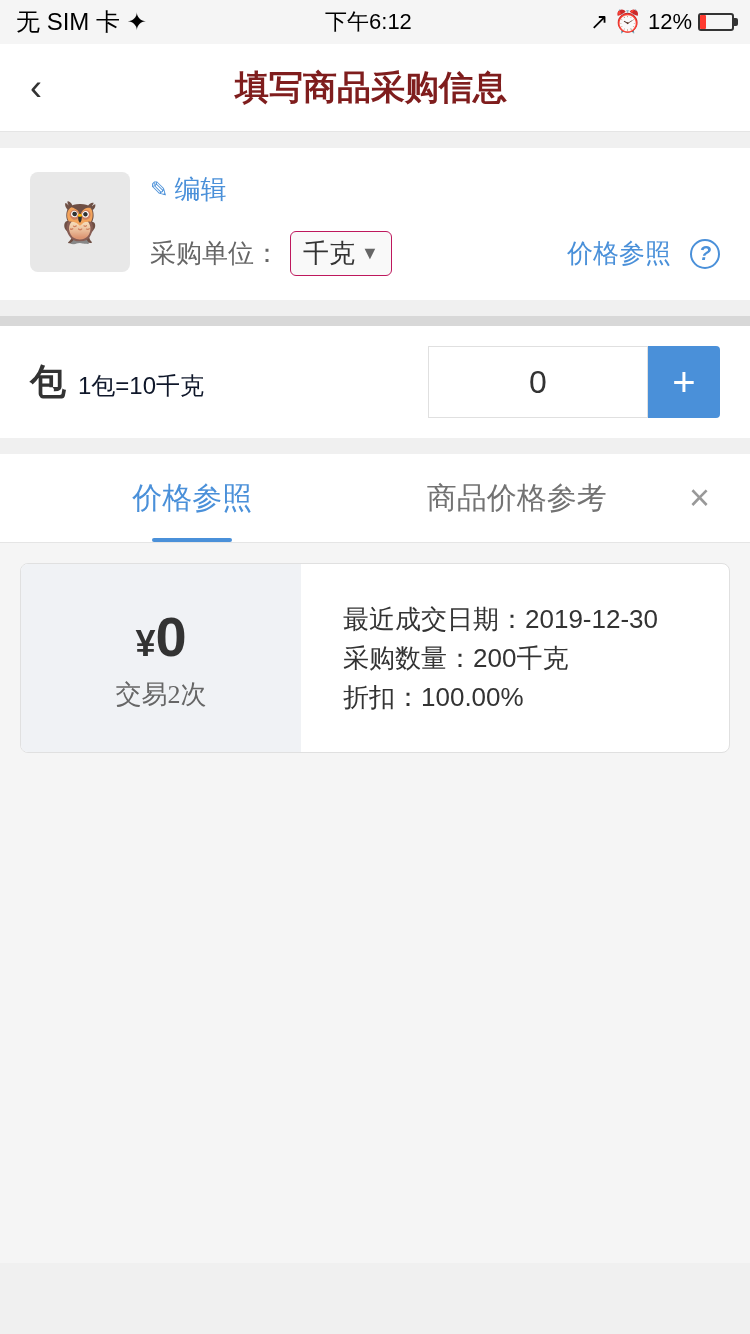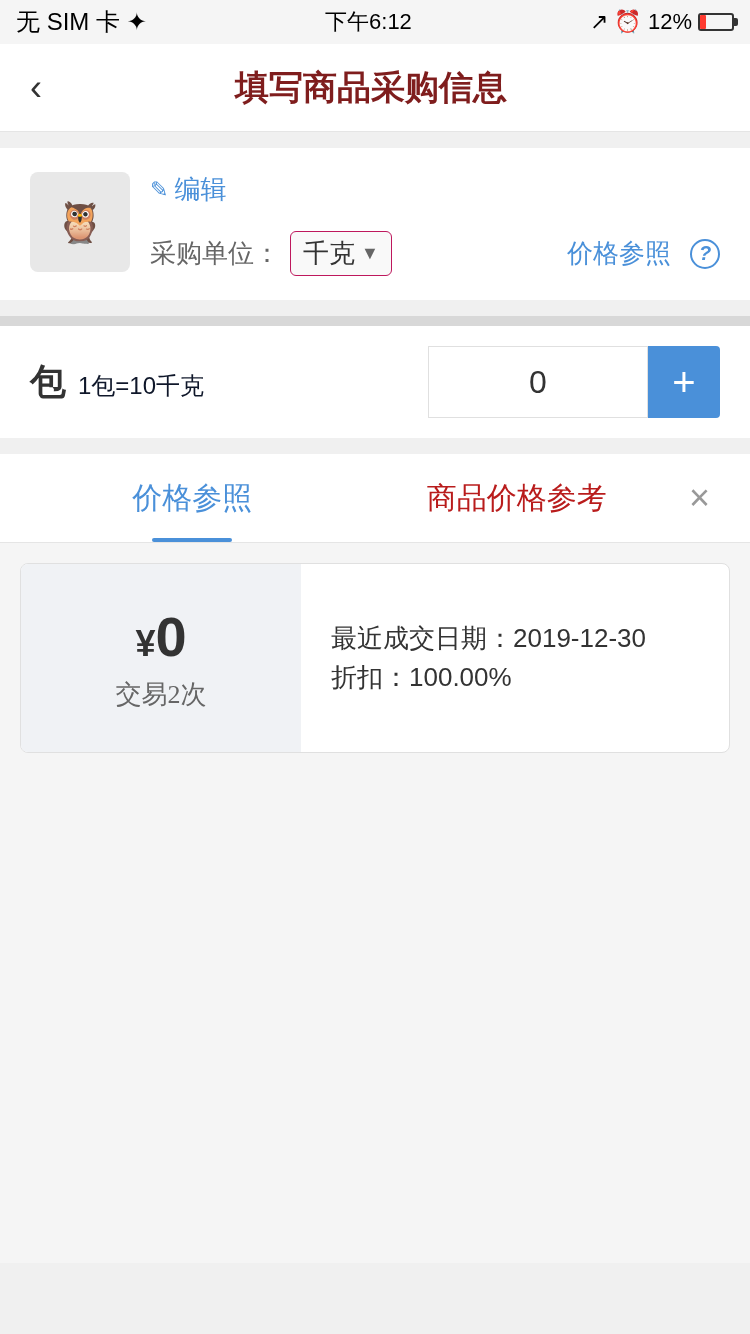--- a/index.html
+++ b/index.html
@@ -258,21 +258,21 @@
       position: relative;
     }
     .tab-item {
       flex: 1;
       height: 88px;
       display: flex;
       flex-direction: column;
       align-items: center;
       justify-content: center;
       font-size: 30px;
-      color: #b91c1c;
+      color: #737373;
       cursor: pointer;
       position: relative;
     }
     .tab-item.active {
       color: #4a90d9;
     }
     .tab-underline {
       position: absolute;
       bottom: 0;
       left: 50%;
@@ -316,21 +316,21 @@
       font-size: 36px;
     }
     .price-trade-count {
       font-size: 26px;
       color: #666;
       margin-top: 8px;
       font-family: Liberation Serif, serif;
     }
     .price-card-right {
       flex: 1;
-      padding: 30px 30px;
+      padding: 30px 42px;
       display: flex;
       flex-direction: column;
       justify-content: center;
     }
     .price-detail-row {
       font-size: 26px;
       color: #333;
       line-height: 1.5;
     }
 
@@ -426,18 +426,21 @@
         <div class="price-amount">
           <span class="price-yuan">¥</span><span>0</span>
         </div>
         <div class="price-trade-count">交易2次</div>
       </div>
       <div class="price-card-right">
         <div class="price-detail-row">
           <span>最近成交日期：</span><span>2019-12-30</span>
         </div>
         <div class="price-detail-row">
+          <span>采购数量：</span><span>200千克</span>
+        </div>
+        <div class="price-detail-row">
           <span>折扣：</span><span>100.00%</span>
         </div>
       </div>
     </div>
   </div>
 </div>
 
 </body></html>

